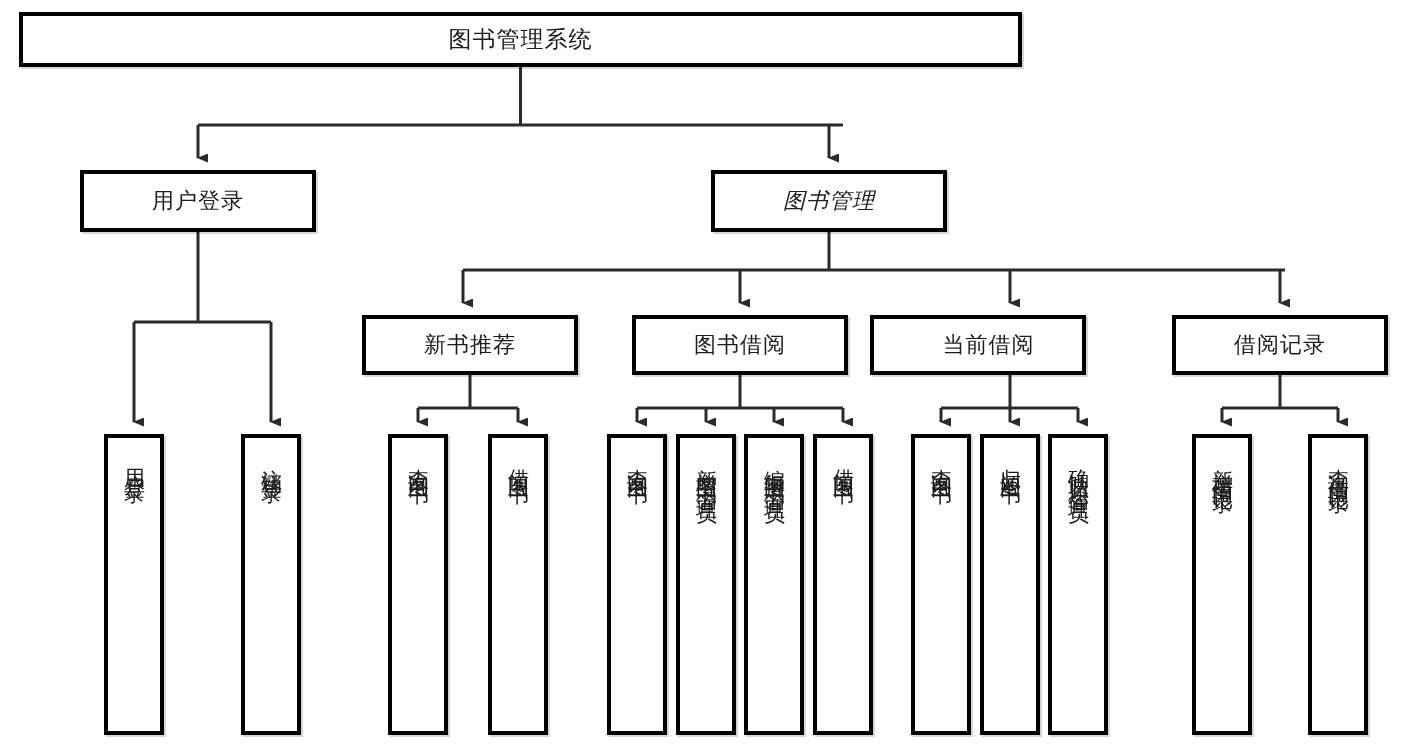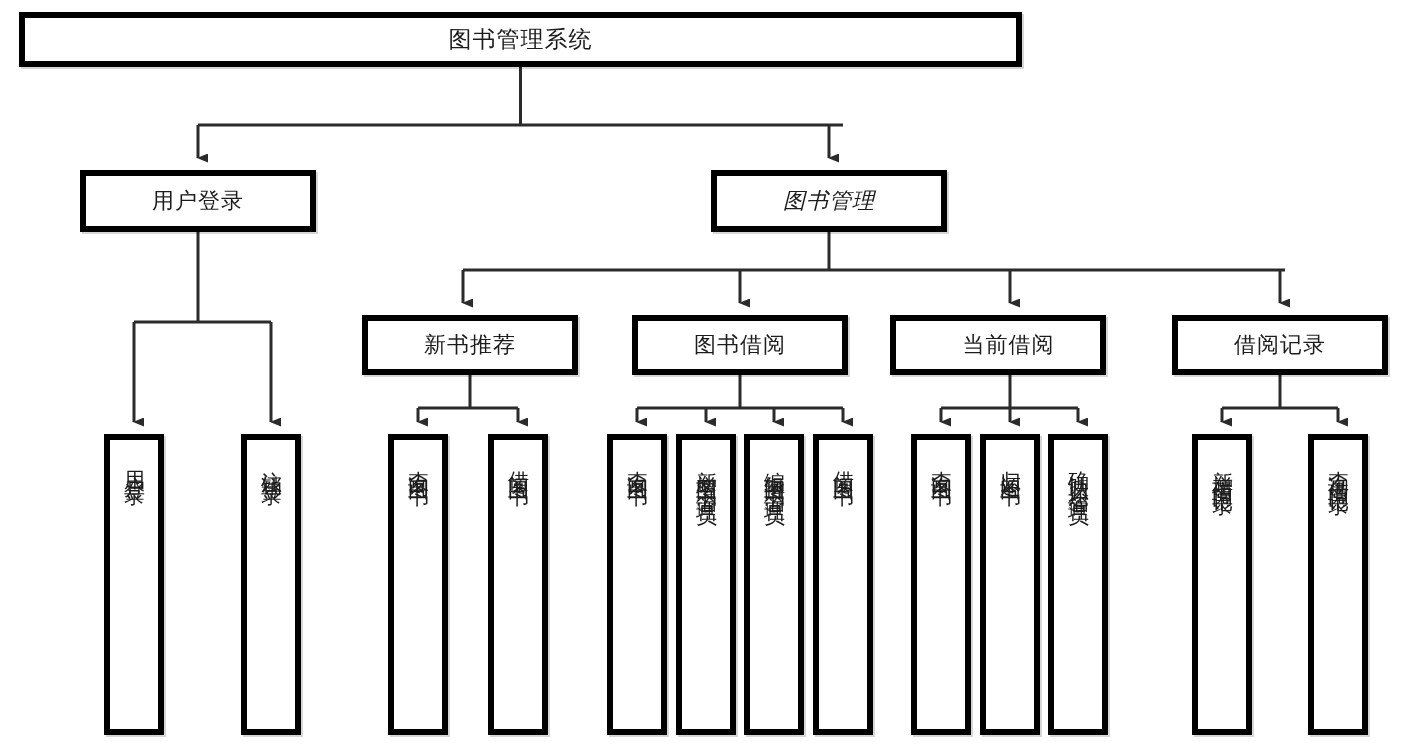--- a/index.html
+++ b/index.html
@@ -27,21 +27,21 @@
     position: absolute;
     left: 0; top: 0;
     width: 1405px;
     height: 747px;
     z-index: 1;
   }
   .node {
     position: absolute;
     box-sizing: border-box;
     background: #ffffff;
-    border: 6px solid #000000;
+    border: 4px solid #000000;
     z-index: 2;
     display: flex;
     align-items: center;
     justify-content: center;
     box-shadow: 2px 2px 0 rgba(0,0,0,0.16);
   }
   .node-label {
     display: block;
     text-align: center;
     line-height: 1.12;
@@ -70,21 +70,21 @@
 
   
   .node-l3 {
     top: 315px;
     width: 216px;
     height: 60px;
   }
   .node-l3 .node-label { font-size: 22px; }
   .node-l3-1 { left: 362px; }
   .node-l3-2 { left: 632px; }
-  .node-l3-3 { left: 890px; padding-left: 21px; }
+  .node-l3-3 { left: 870px; padding-left: 21px; }
   .node-l3-4 { left: 1172px; }
 
   
   .node-leaf {
     top: 434px;
     width: 60px;
     height: 301px;
     align-items: flex-start;
     justify-content: center;
     padding-top: 14px;

